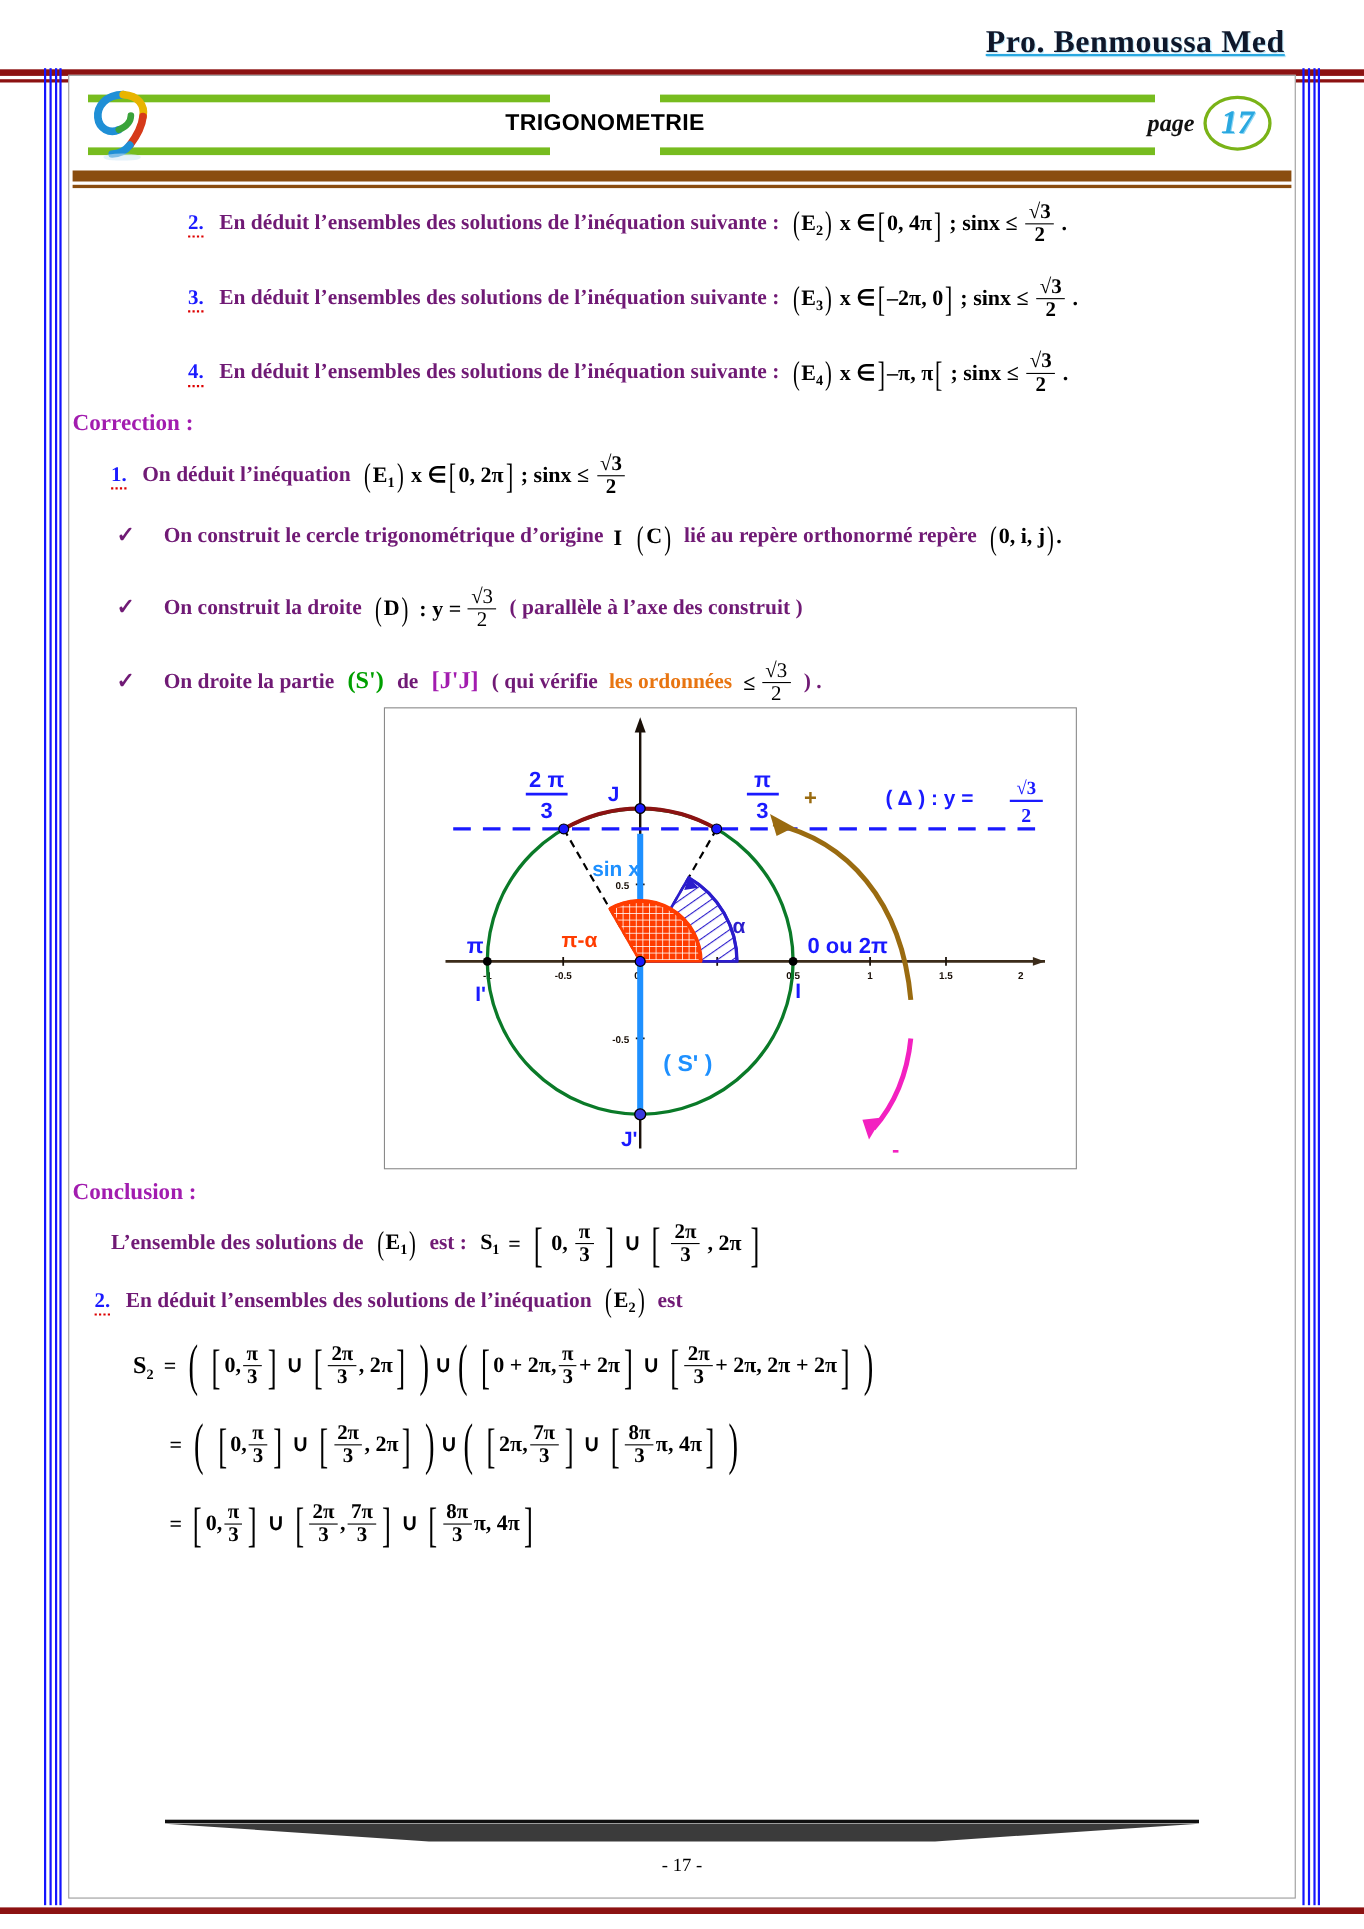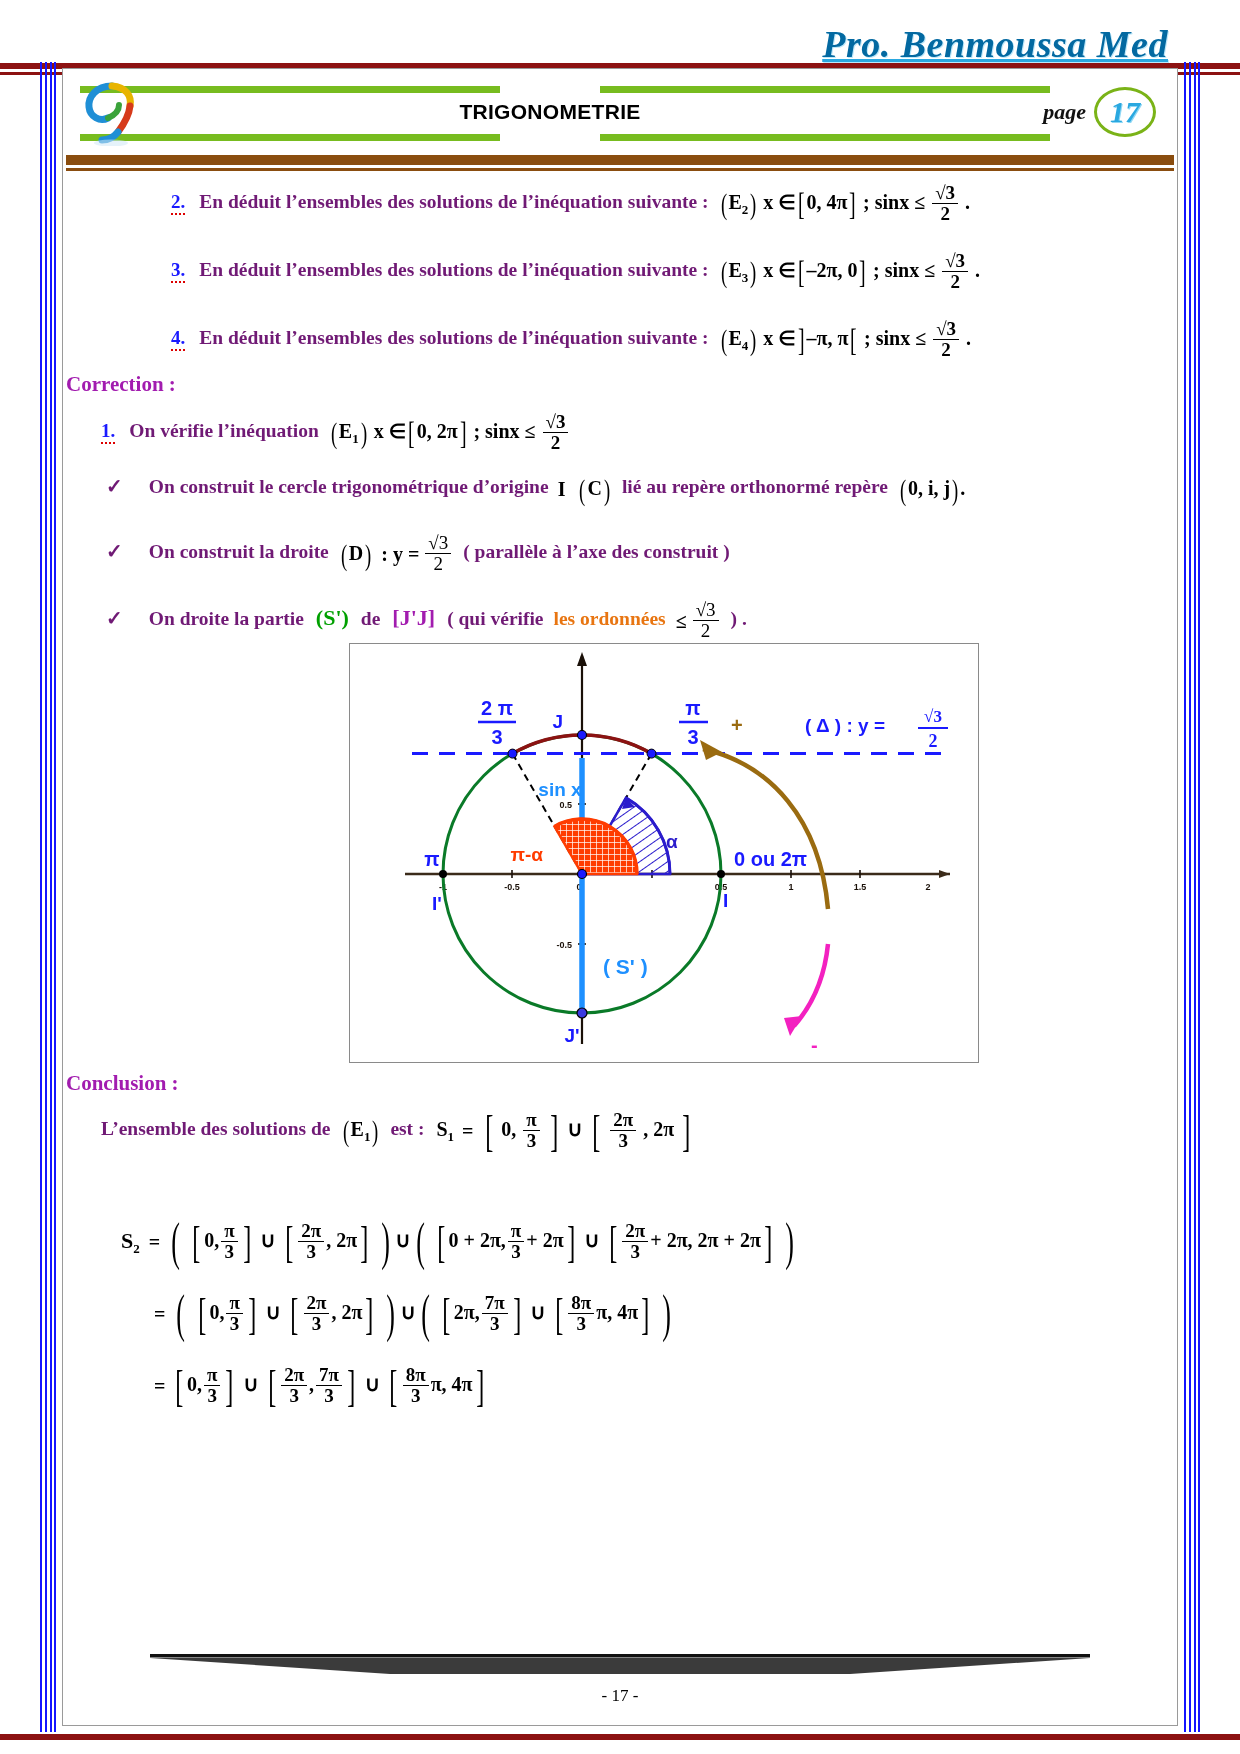--- a/index.html
+++ b/index.html
@@ -121,22 +121,22 @@
   
   .footer-shadow {
     position:absolute; left:150px; right:150px; bottom:78px; height:22px;
   }
   .footer-num {
     position:absolute; left:0; right:0; bottom:48px; text-align:center;
     font-family:"Liberation Serif", serif; font-size:17px; color:#000;
   }
   .author {
     position:absolute; right:72px; top:22px;
-    font-family:"Liberation Serif", serif; font-style:italic; font-weight:bold;
-    font-size:38px; color:#0369a1; letter-spacing:0.5px;
+    font-family:"Liberation Serif", serif; font-weight:bold;
+    font-size:29px; color:#0f172a; letter-spacing:0.5px;
     text-decoration:underline; text-decoration-color:#2aa8e0;
     text-shadow:1px 1px 0 #bde8fa;
   }
 </style>
 </head>
 <body>
 
 <div class="page-frame">
   <div class="bar-darkred-1"></div>
   <div class="bar-darkred-2"></div>
@@ -224,21 +224,21 @@
       <span>; sinx ≤</span>
       <span class="frac"><span class="nu">√3</span><span class="de">2</span></span>
       <span>.</span>
     </span>
   </div>
 
   <div class="line txt red" style="left:0px; top:196px; font-size:21px;">Correction :</div>
 
   <div class="line" style="left:35px; top:237px;">
     <span class="num">1.</span>
-    <span class="txt" style="padding-left:10px;">On vérifie l’inéquation</span>
+    <span class="txt" style="padding-left:10px;">On déduit l’inéquation</span>
     <span class="m" style="padding-left:6px;">
       <span class="paren">(</span><span>E</span><span class="sub">1</span><span class="paren">)</span>
       <span>x ∈</span><span class="brk">[</span><span>0, 2π</span><span class="brk">]</span>
       <span>; sinx ≤</span>
       <span class="frac"><span class="nu">√3</span><span class="de">2</span></span>
     </span>
   </div>
 
   <div class="line" style="left:40px; top:298px;">
     <span class="txt check">✓</span>
@@ -396,20 +396,26 @@
       <span class="frac"><span class="nu">π</span><span class="de">3</span></span>
       <span class="bigbr">]</span>
       <span class="cup">∪</span>
       <span class="bigbr">[</span>
       <span class="frac"><span class="nu">2π</span><span class="de">3</span></span>
       <span>, 2π</span>
       <span class="bigbr">]</span>
     </span>
   </div>
 
+  <div class="line" style="left:20px; top:995px;">
+    <span class="num">2.</span>
+    <span class="txt" style="padding-left:10px;">En déduit l’ensembles des solutions de l’inéquation</span>
+    <span class="m" style="padding-left:6px;"><span class="paren">(</span><span>E</span><span class="sub">2</span><span class="paren">)</span></span>
+    <span class="txt" style="padding-left:6px;">est</span>
+  </div>
 
   <div class="line" style="left:55px; top:1046px;">
     <span class="m" style="font-size:22px;"><span>S</span><span class="sub">2</span></span>
     <span class="m" style="padding-left:5px;">=</span>
     <span class="m" style="padding-left:3px;">
       <span class="bigpr">(</span>
       <span class="bigbr">[</span><span>0,</span><span class="frac"><span class="nu">π</span><span class="de">3</span></span><span class="bigbr">]</span>
       <span class="cup">∪</span>
       <span class="bigbr">[</span><span class="frac"><span class="nu">2π</span><span class="de">3</span></span><span>, 2π</span><span class="bigbr">]</span>
       <span class="bigpr">)</span><span class="cup">∪</span><span class="bigpr">(</span>

